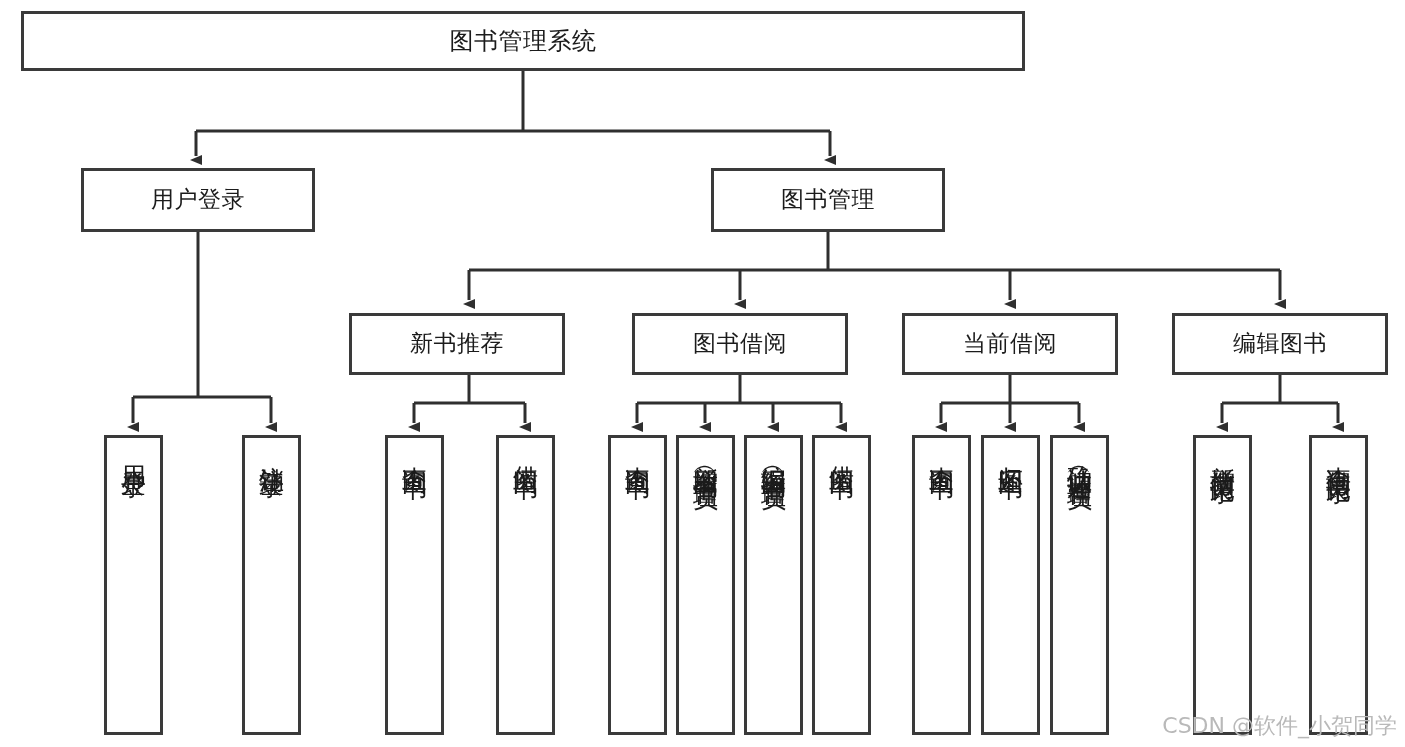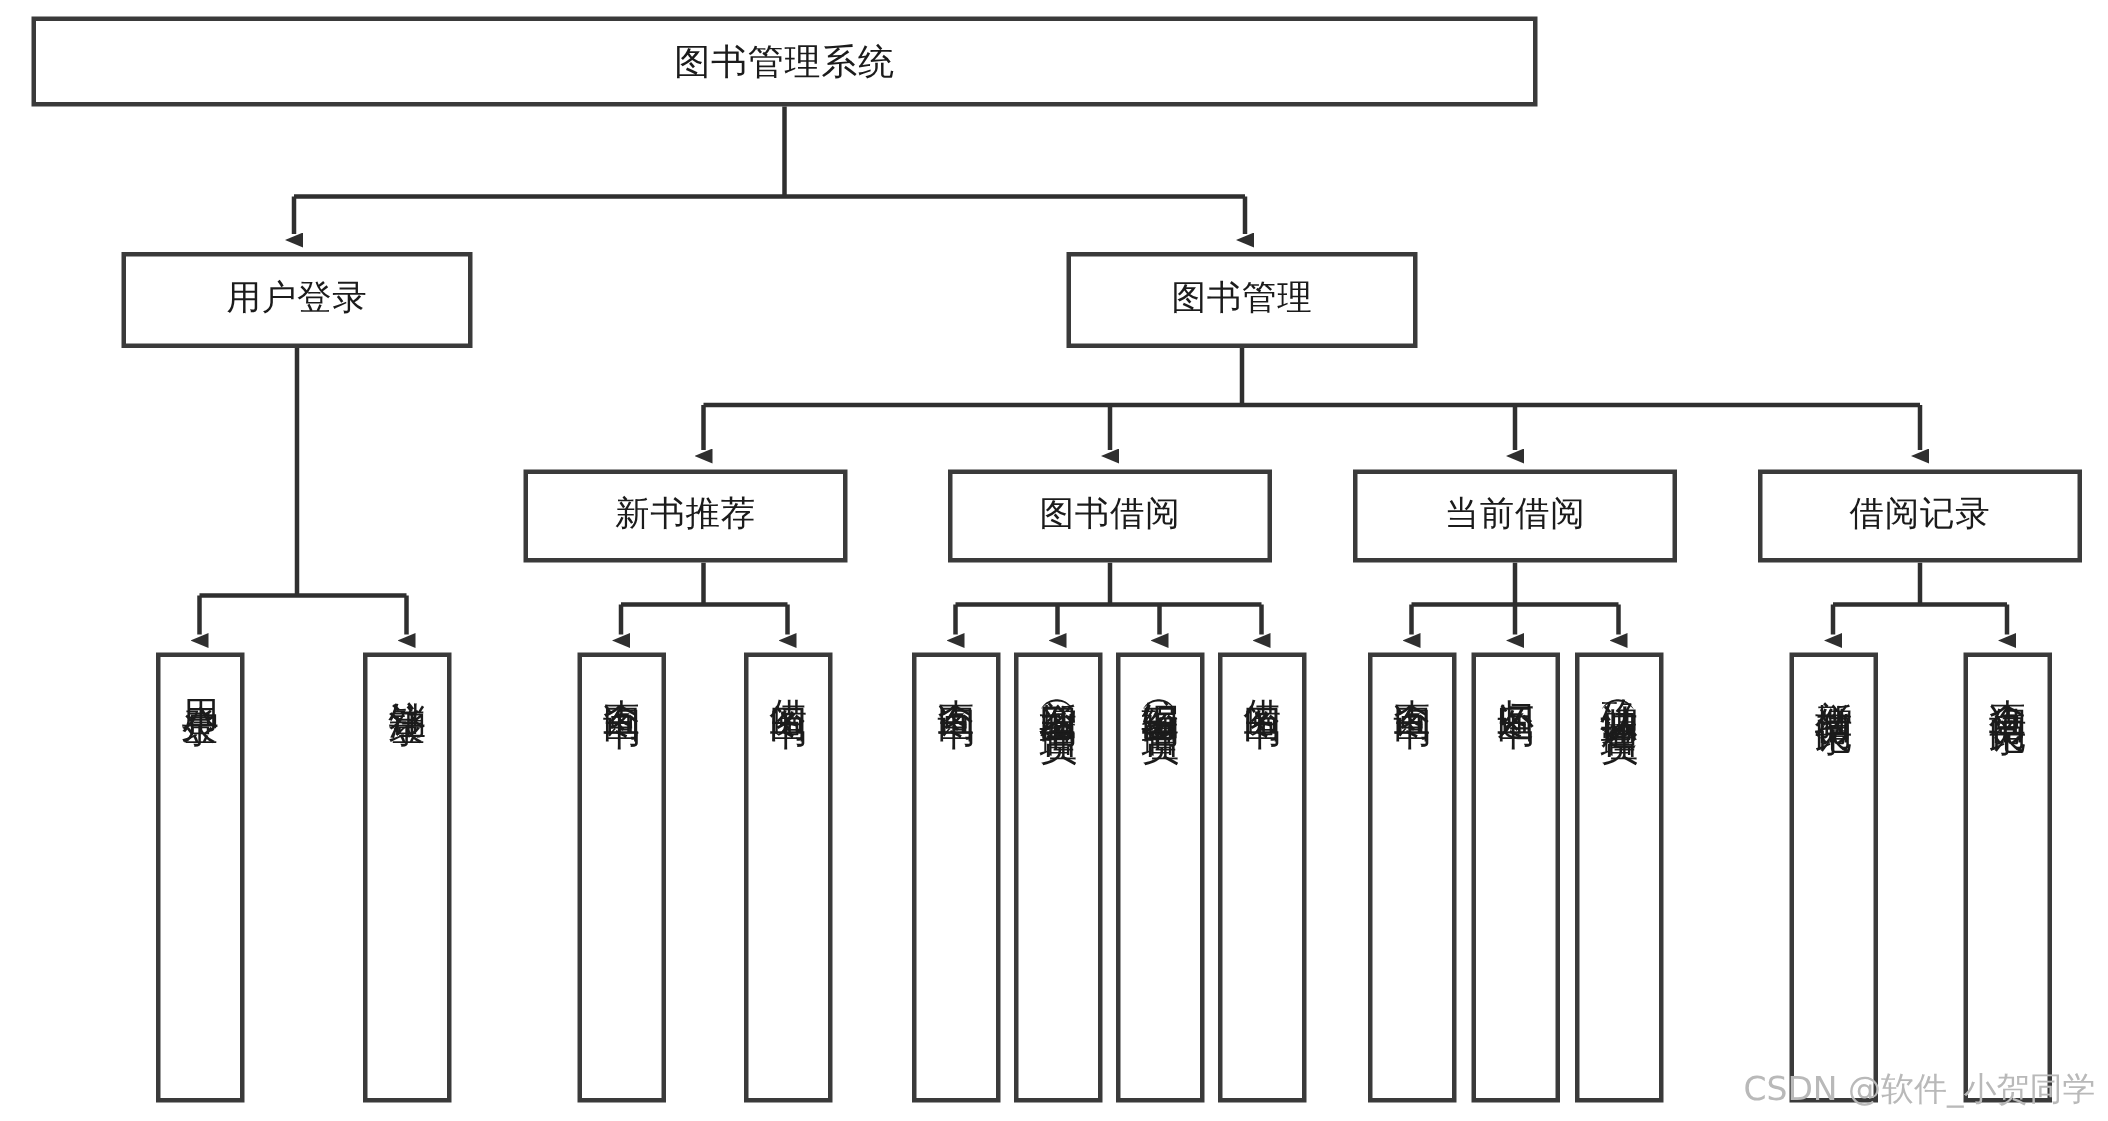--- a/index.html
+++ b/index.html
@@ -146,21 +146,21 @@
   <div class="node h" style="left:349px; top:313px; width:216px; height:62px;">
     <span class="node-label">新书推荐</span>
   </div>
   <div class="node h" style="left:632px; top:313px; width:216px; height:62px;">
     <span class="node-label">图书借阅</span>
   </div>
   <div class="node h" style="left:902px; top:313px; width:216px; height:62px;justify-content:center;">
     <span class="node-label">当前借阅</span>
   </div>
   <div class="node h" style="left:1172px; top:313px; width:216px; height:62px;">
-    <span class="node-label">借阅记录</span>
+    <span class="node-label">编辑图书</span>
   </div>
 
   <div class="node v" style="left:104px; top:435px; width:59px; height:300px;">
     <span class="node-label">用户登录</span>
   </div>
   <div class="node v" style="left:242px; top:435px; width:59px; height:300px;">
     <span class="node-label">注销登录</span>
   </div>
 
   <div class="node v" style="left:385px; top:435px; width:59px; height:300px;">

